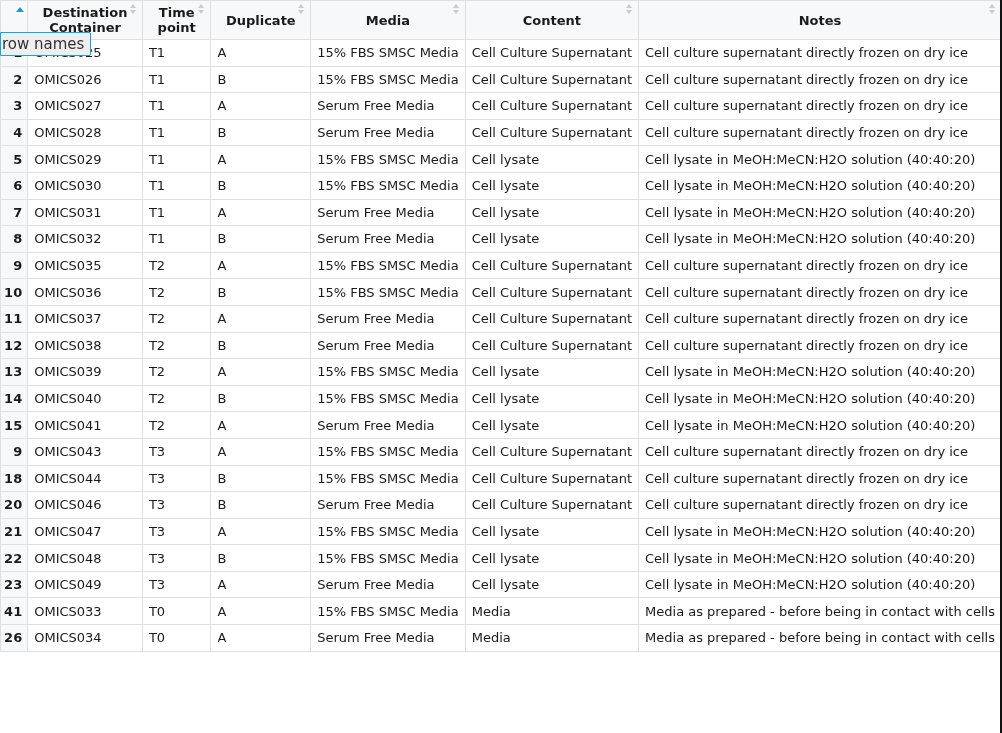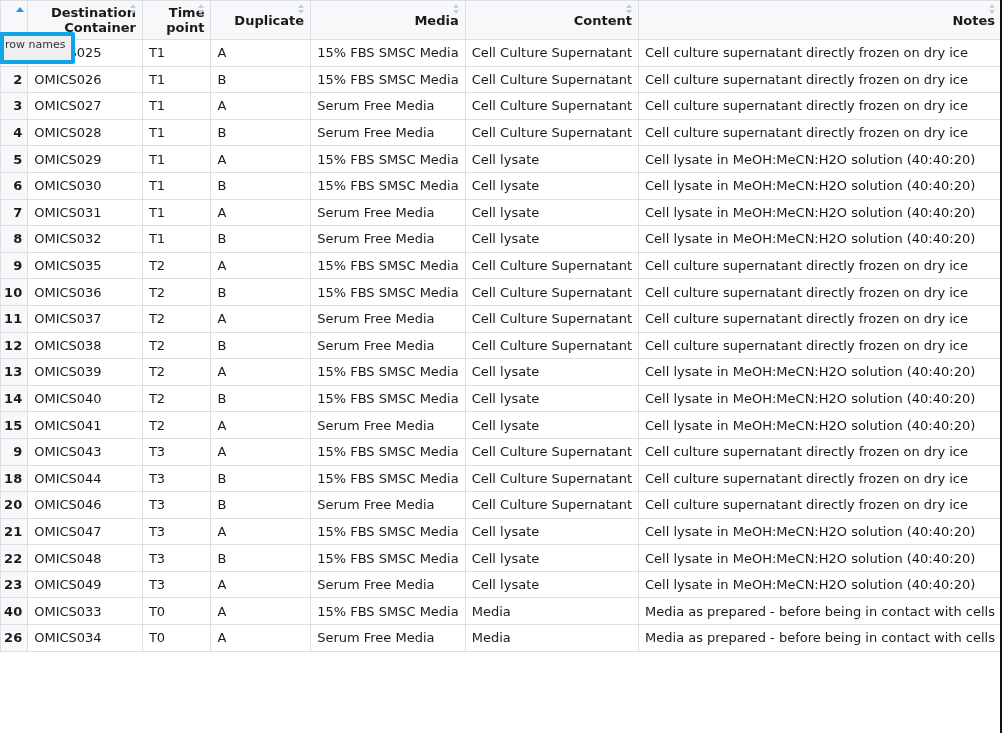--- a/index.html
+++ b/index.html
@@ -1,35 +1,35 @@
 <!DOCTYPE html>
 <html><head>
 <meta charset="utf-8">
 <style>
   html, body { margin:0; padding:0; background:#ffffff; }
   body { width:1002px; height:733px; overflow:hidden; position:relative;
          font-family:"DejaVu Sans", sans-serif; font-size:13px; color:#1a1a1a; }
   table { border-collapse:collapse; table-layout:fixed; position:absolute; left:0; top:0; }
   th, td { border:1px solid #dcdfe3; padding:0 6px; white-space:nowrap; overflow:hidden; }
-  thead th { background:#f6f8fa; height:38px; font-weight:bold; text-align:right;
+  thead th { background:#f6f8fa; height:38px; font-weight:bold; text-align:center;
              position:relative; line-height:15px; vertical-align:middle; }
   tbody td { height:25.6px; line-height:25px; }
   tbody td.rn { background:#f6f8fa; font-weight:bold; text-align:right; padding:0 5px 0 0; }
   th .sort { position:absolute; right:5px; top:3px; width:7px; height:12px; }
   th .sort:before { content:""; position:absolute; left:0; top:0;
     border-left:3.5px solid transparent; border-right:3.5px solid transparent;
     border-bottom:4px solid #c8ccd0; }
   th .sort:after { content:""; position:absolute; left:0; top:6px;
     border-left:3.5px solid transparent; border-right:3.5px solid transparent;
     border-top:4px solid #c8ccd0; }
   th.rnh .sort-up { position:absolute; left:15px; top:6px; width:0; height:0;
     border-left:4px solid transparent; border-right:4px solid transparent;
     border-bottom:5px solid #2a8fe0; }
-  .tooltip { position:absolute; left:0; top:32px; background:#efefef; border:4px solid #0ea5e9;
-     font-size:11px; padding:2px 6px 9px 1px; color:#333; z-index:5; border-radius:0 2px 2px 0; }
+  .tooltip { position:absolute; left:0; top:32px; background:#efefef; border:1px solid #0ea5e9;
+     font-size:15px; padding:2px 6px 2px 1px; color:#333; z-index:5; border-radius:0 2px 2px 0; }
   .rightedge { position:absolute; right:0; top:0; width:2px; height:733px; background:#111; }
 </style>
 </head>
 <body>
 
 <table>
   <colgroup>
     <col style="width:28px">
       <col style="width:119px">
       <col style="width:73px">
@@ -235,21 +235,21 @@
       <tr>
         <td class="rn">23</td>
         <td>OMICS049</td>
         <td>T3</td>
         <td>A</td>
         <td>Serum Free Media</td>
         <td>Cell lysate</td>
         <td>Cell lysate in MeOH:MeCN:H2O solution (40:40:20)</td>
       </tr>
       <tr>
-        <td class="rn">40</td>
+        <td class="rn">41</td>
         <td>OMICS033</td>
         <td>T0</td>
         <td>A</td>
         <td>15% FBS SMSC Media</td>
         <td>Media</td>
         <td>Media as prepared - before being in contact with cells</td>
       </tr>
       <tr>
         <td class="rn">26</td>
         <td>OMICS034</td>

